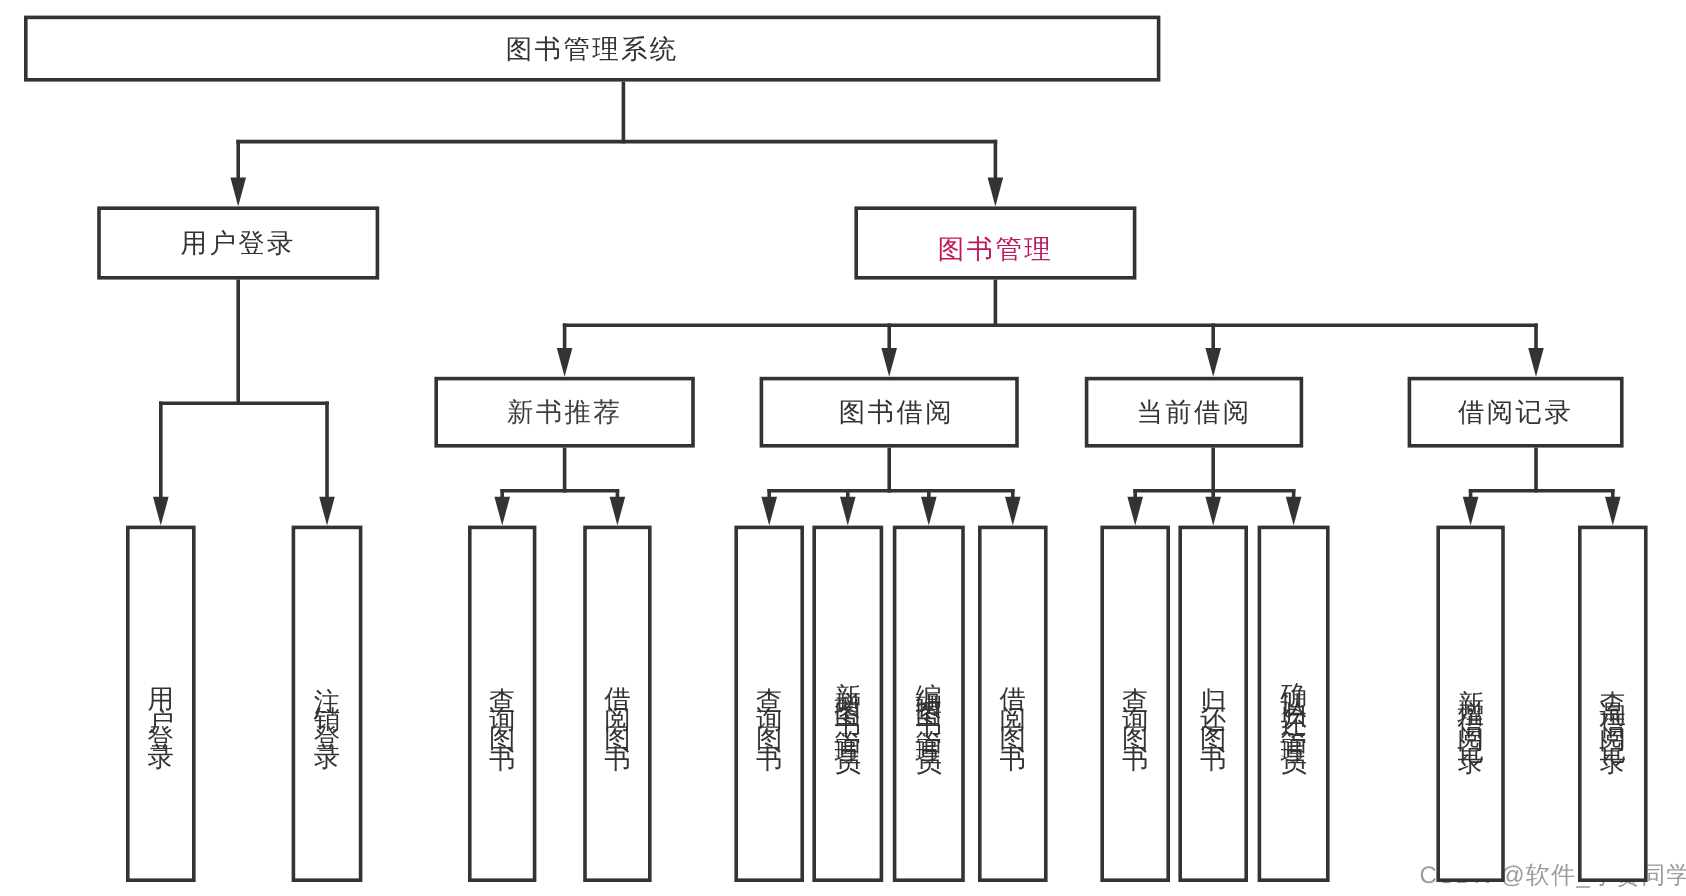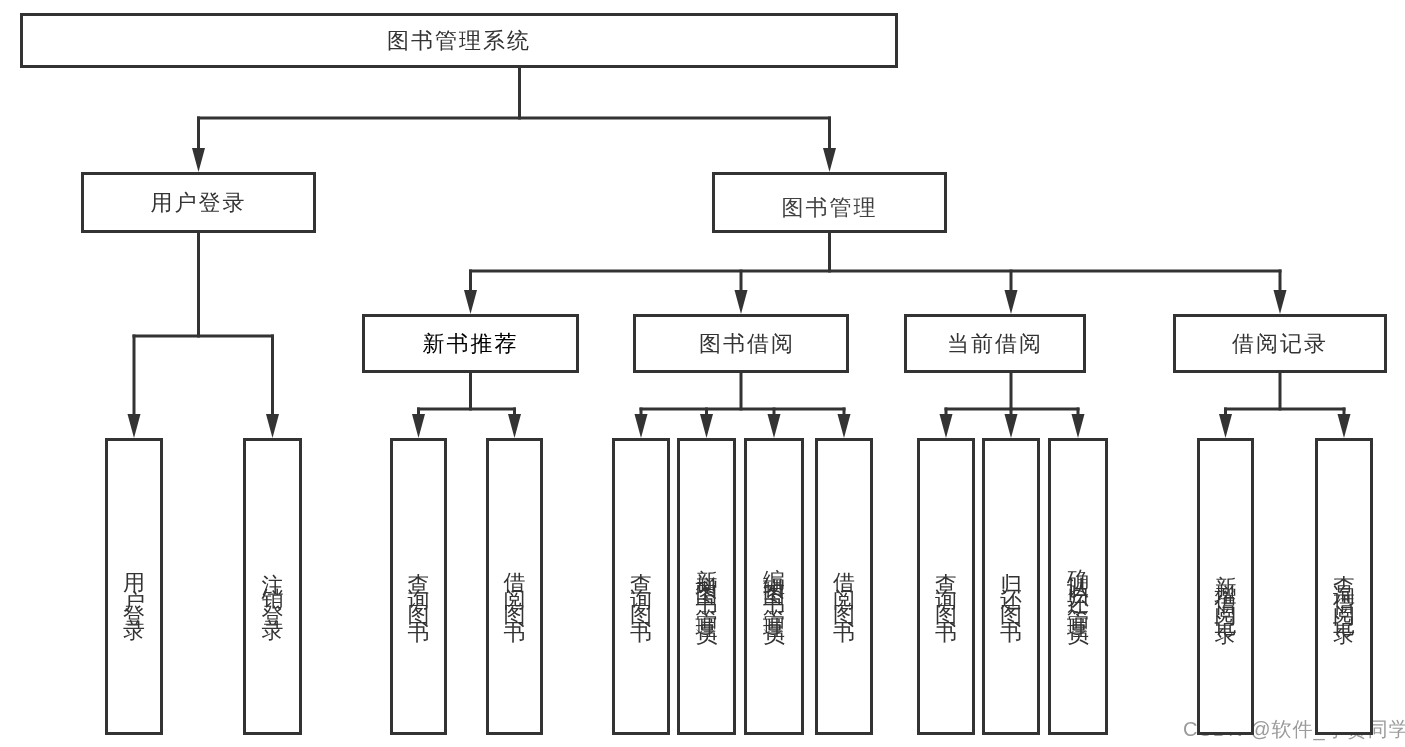--- a/index.html
+++ b/index.html
@@ -105,39 +105,39 @@
       <line x1="1078" y1="409" x2="1078" y2="420" stroke="#333333" stroke-width="3" stroke-linecap="square"></line>
       <polygon points="1071.5,414 1084.5,414 1078,438" fill="#333333"></polygon>
       <line x1="1280" y1="373" x2="1280" y2="409" stroke="#333333" stroke-width="3" stroke-linecap="square"></line>
       <line x1="1225.5" y1="409" x2="1344" y2="409" stroke="#333333" stroke-width="3" stroke-linecap="square"></line>
       <line x1="1225.5" y1="409" x2="1225.5" y2="420" stroke="#333333" stroke-width="3" stroke-linecap="square"></line>
       <polygon points="1219,414 1232,414 1225.5,438" fill="#333333"></polygon>
       <line x1="1344" y1="409" x2="1344" y2="420" stroke="#333333" stroke-width="3" stroke-linecap="square"></line>
       <polygon points="1337.5,414 1350.5,414 1344,438" fill="#333333"></polygon>
     </svg>
   <div class="watermark" style="color: rgb(155, 155, 155);">CSDN @软件_小贺同学</div>
-<div class="node h" style="left: 20px; top: 13px; width: 878px; height: 55px; border-color: rgb(51, 51, 51);">
+<div class="node h" style="left: 20px; top: 13px; width: 947px; height: 55px; border-color: rgb(51, 51, 51);">
       <span style="color: rgb(51, 51, 51);">图书管理系统</span>
     </div>
     <div class="node h" style="left: 81px; top: 172px; width: 235px; height: 61px; border-color: rgb(51, 51, 51);">
       <span style="color: rgb(51, 51, 51);">用户登录</span>
     </div>
     <div class="node h" style="left: 712px; top: 172px; width: 235px; height: 61px; border-color: rgb(51, 51, 51);">
-      <span style="color: #404040; margin-top: 10px;">图书管理</span>
+      <span style="color: #be185d; margin-top: 10px;">图书管理</span>
     </div>
     <div class="node h" style="left: 362px; top: 314px; width: 217px; height: 59px; border-color: rgb(51, 51, 51);">
-      <span style="color: #000000;">新书推荐</span>
+      <span style="color: #404040;">新书推荐</span>
     </div>
     <div class="node h" style="left: 633px; top: 314px; width: 216px; height: 59px; border-color: rgb(51, 51, 51); padding-left: 12px;">
       <span style="color: rgb(51, 51, 51);">图书借阅</span>
     </div>
     <div class="node h" style="left: 904px; top: 314px; width: 182px; height: 59px; border-color: rgb(51, 51, 51);">
       <span style="color: rgb(51, 51, 51);">当前借阅</span>
     </div>
-    <div class="node h" style="left: 1173px; top: 314px; width: 214px; height: 59px; border-color: rgb(51, 51, 51);">
+    <div class="node h" style="left: 1173px; top: 314px; width: 180px; height: 59px; border-color: rgb(51, 51, 51);">
       <span style="color: rgb(51, 51, 51);">借阅记录</span>
     </div>
     <div class="node v" style="left: 105px; top: 438px; width: 58px; height: 297px; border-color: rgb(51, 51, 51);">
       <span style="color: rgb(51, 51, 51); letter-spacing: 16px;">用户登录</span>
     </div>
     <div class="node v" style="left: 243px; top: 438px; width: 59px; height: 297px; border-color: rgb(51, 51, 51);">
       <span style="color: rgb(51, 51, 51); letter-spacing: 16px;">注销登录</span>
     </div>
     <div class="node v" style="left: 390px; top: 438px; width: 57px; height: 297px; border-color: rgb(51, 51, 51);">
       <span style="color: rgb(51, 51, 51); letter-spacing: 16px;">查询图书</span>

